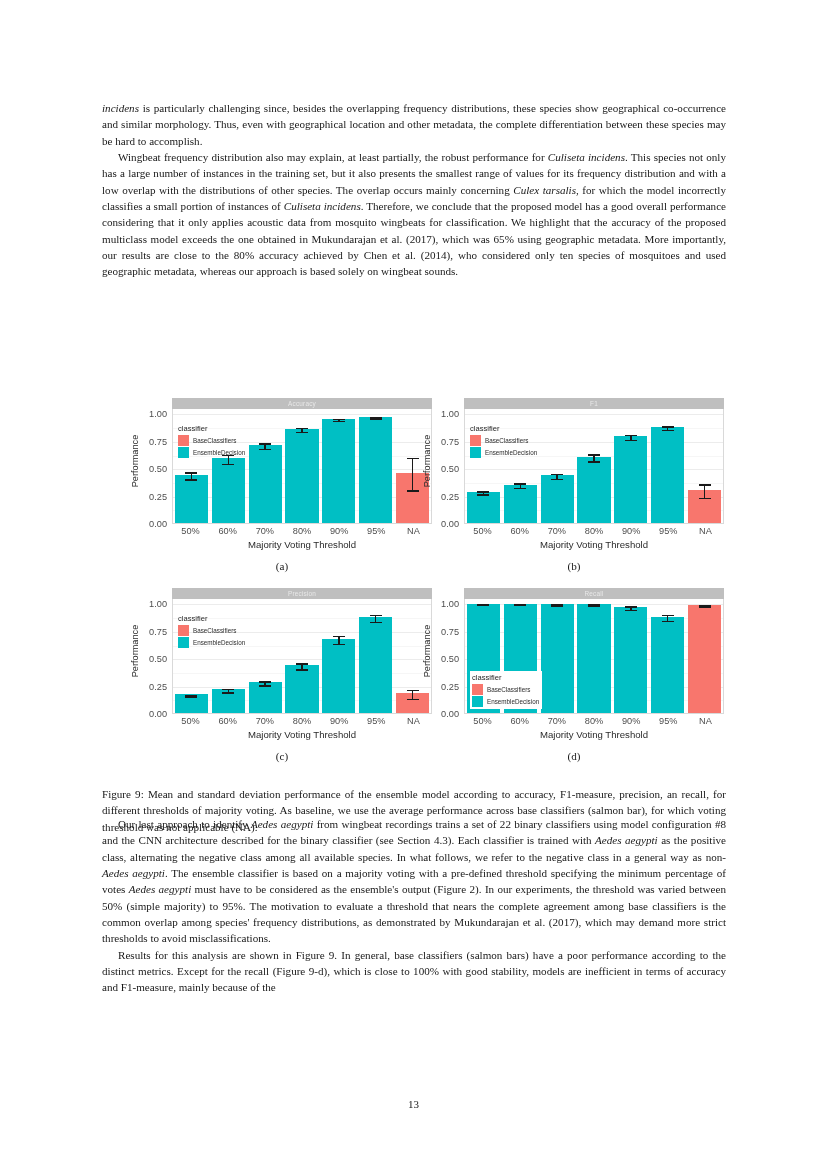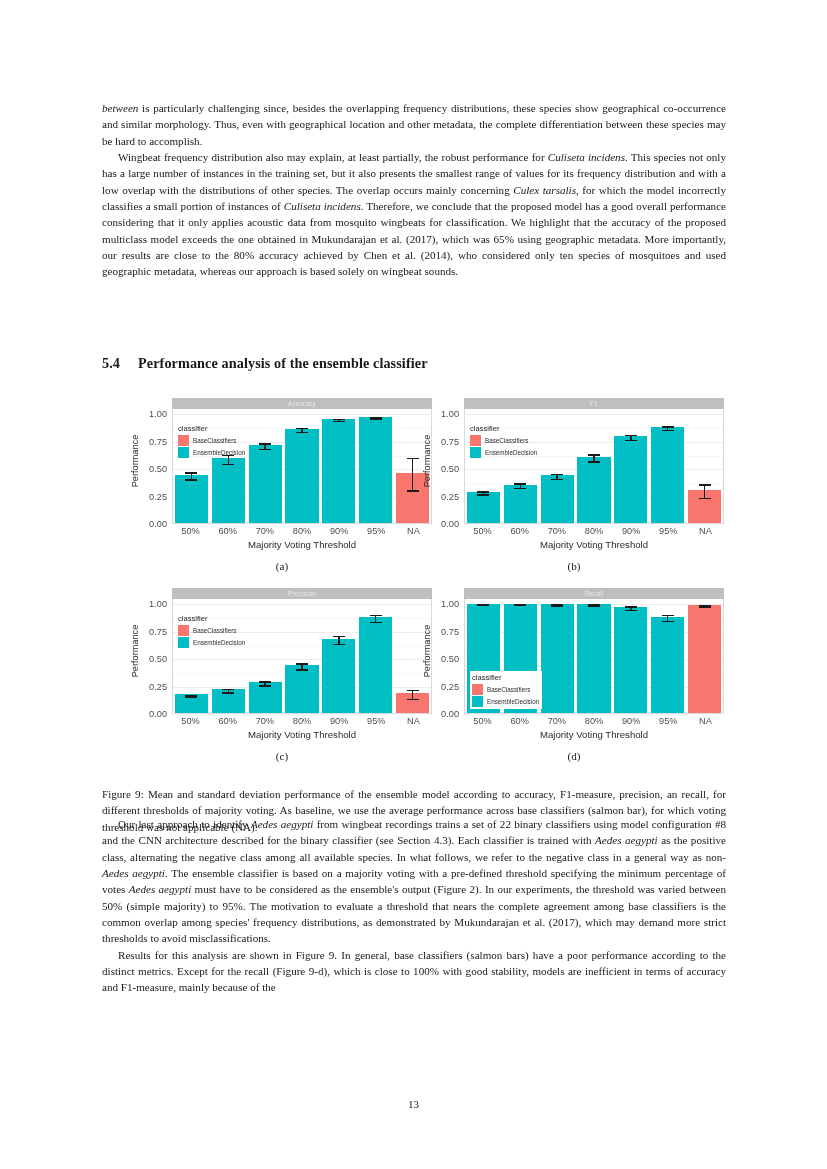--- a/index.html
+++ b/index.html
@@ -107,25 +107,24 @@
     position:absolute;left:0;top:1098px;width:827px;text-align:center;
     font-size:11px;color:#1a1a1a;
   }
 </style>
 </head>
 <body>
 
 <div class="page">
 
   <div class="textcol" style="top:100px;">
-    <p class="para"><span class="it">between</span><span> is particularly challenging since, besides the overlapping frequency distributions, these species show geographical co-occurrence and similar morphology. Thus, even with geographical location and other metadata, the complete differentiation between these species may be hard to accomplish.</span></p>
+    <p class="para"><span class="it">incidens</span><span> is particularly challenging since, besides the overlapping frequency distributions, these species show geographical co-occurrence and similar morphology. Thus, even with geographical location and other metadata, the complete differentiation between these species may be hard to accomplish.</span></p>
     <p class="para indent"><span>Wingbeat frequency distribution also may explain, at least partially, the robust performance for <i>Culiseta incidens</i>. This species not only has a large number of instances in the training set, but it also presents the smallest range of values for its frequency distribution and with a low overlap with the distributions of other species. The overlap occurs mainly concerning <i>Culex tarsalis</i>, for which the model incorrectly classifies a small portion of instances of <i>Culiseta incidens</i>. Therefore, we conclude that the proposed model has a good overall performance considering that it only applies acoustic data from mosquito wingbeats for classification. We highlight that the accuracy of the proposed multiclass model exceeds the one obtained in Mukundarajan et al. (2017), which was 65% using geographic metadata. More importantly, our results are close to the 80% accuracy achieved by Chen et al. (2014), who considered only ten species of mosquitoes and used geographic metadata, whereas our approach is based solely on wingbeat sounds.</span></p>
   </div>
 
-  <h2 class="sec" style="top:355px;"><span class="num">5.4</span><span>Performance analysis of the ensemble classifier</span></h2>
 
   <div class="figure">
     <div class="panelgrid">
 
       <div class="panel p0">
           <div class="gg">
             <div class="ylab">
               <span>Performance</span>
             </div>
             <div class="yticks">

